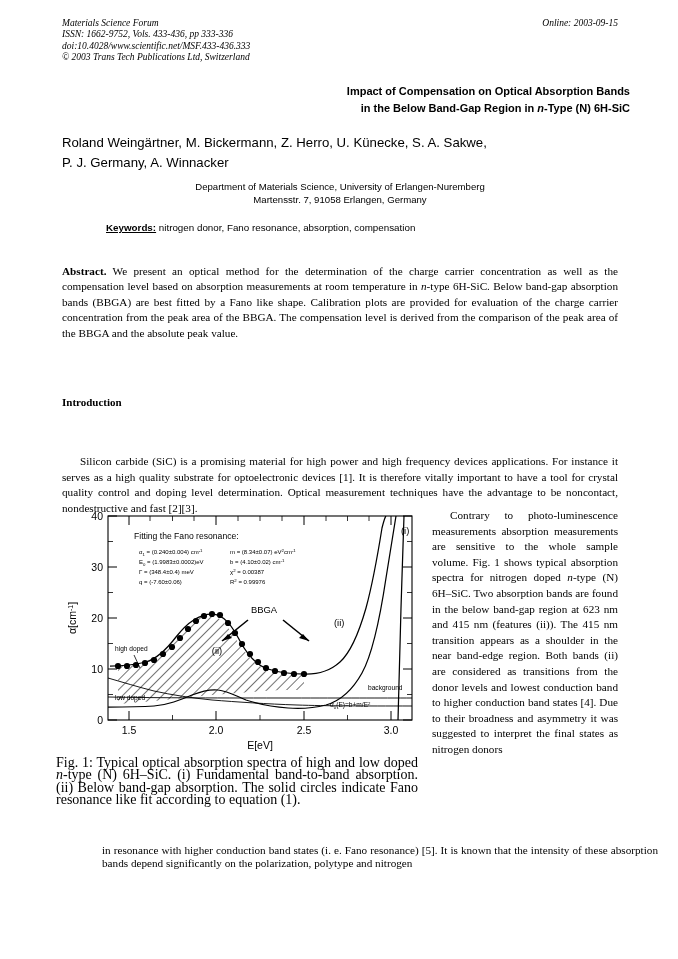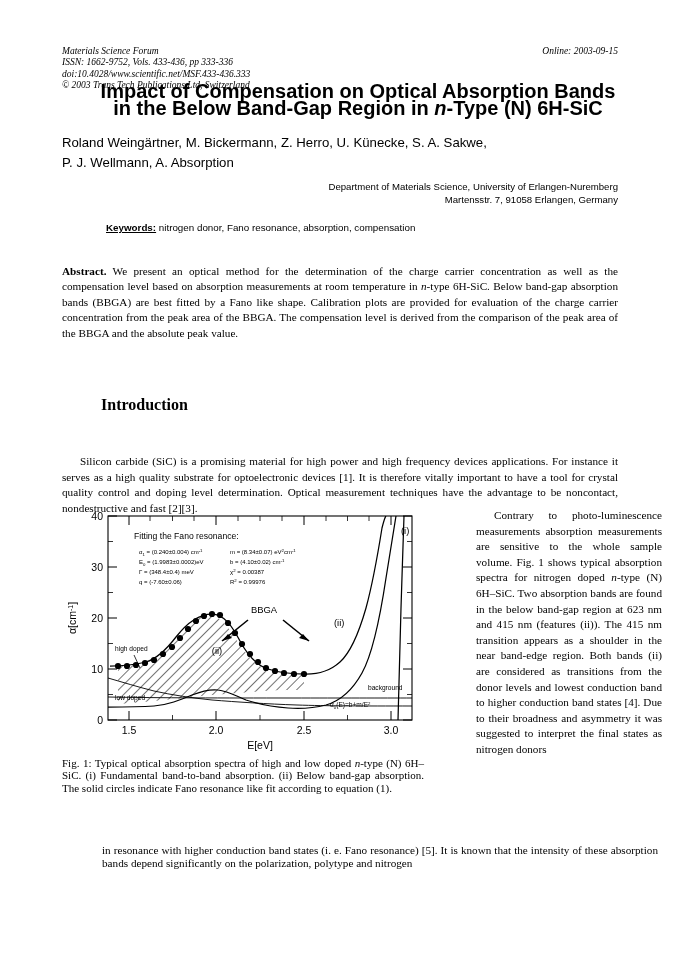--- a/index.html
+++ b/index.html
@@ -6,82 +6,81 @@
   body {
     width: 678px; height: 959px;
     background: #ffffff;
     font-family: "Liberation Serif", serif;
     color: #000;
     overflow: hidden;
   }
   .page { position: relative; width: 678px; height: 959px; padding: 0; box-sizing: border-box; }
 
   
-  .hdr { position:absolute; left:62px; top:18px; width:556px;margin-top:28px; }
+  .hdr { position:absolute; left:62px; top:18px; width:556px; }
   .hdr-row { display:flex; justify-content:space-between; align-items:flex-start; }
   .hdr-left { font-style:italic; font-size:9.5px; line-height:11.4px; }
   .hdr-right { font-style:italic; font-size:9.5px; line-height:11.4px; white-space:nowrap; }
 
   
   .title {
-    position:absolute; left:80px; top:83px; width:556px;
-    text-align:center; font-family:"Liberation Sans", sans-serif;
-    font-weight:bold; font-size:20px; line-height:17px;
+    position:absolute; left:74px; top:83px; width:556px;
+    text-align:right; font-family:"Liberation Sans", sans-serif;
+    font-weight:bold; font-size:11px; line-height:17px;
   }
   .title i { font-style:italic; }
 
   .authors {
     position:absolute; left:62px; top:133px; width:556px;
     font-family:"Liberation Sans", sans-serif;
     font-size:13.2px; line-height:20px;
   }
   .affil {
     position:absolute; left:62px; top:180px; width:556px;
-    text-align:right; font-family:"Liberation Sans", sans-serif;
+    text-align:center; font-family:"Liberation Sans", sans-serif;
     font-size:9.6px; line-height:13.4px;
   }
 
   .keywords {
     position:absolute; left:62px; top:222px; width:556px;
     font-family:"Liberation Sans", sans-serif; font-size:9.8px;padding-left:44px;
   }
   .keywords .kw-lbl { font-weight:bold; text-decoration:underline; }
 
   .abstract {
     position:absolute; left:62px; top:264px; width:556px;
     font-size:11.2px; line-height:15.4px; text-align:justify;
   }
   .abstract b { font-weight:bold; }
   .abstract i { font-style:italic; }
 
   .sec-head {
     position:absolute; left:62px; top:396px;
-    font-size:16px; font-weight:bold;margin-left:39px;
+    font-size:11px; font-weight:bold;
   }
   .intro {
     position:absolute; left:62px; top:418px; width:556px;
     font-size:11.2px; line-height:15.6px; text-align:justify;
     text-indent:18px;
     margin-top:36px;
   }
 
   
   .figwrap { position:absolute; left:62px; top:508px; width:362px; }
   .figcap {
-    position:absolute; left:62px; top:757px; width:362px;
-    font-size:11px; line-height:12.4px; text-align:justify;
+    position:absolute; left:56px; top:757px; width:362px;
+    font-size:14px; line-height:12.4px; text-align:justify;
   }
   .figcap i { font-style:italic; }
 
   
   .rightcol {
     position:absolute; left:432px; top:508px; width:186px;
     font-size:11.2px; line-height:15.6px; text-align:justify;
     text-indent:18px;
-    margin-left:44px;
   }
   .rightcol i { font-style:italic; }
 
   .bottompara {
     position:absolute; left:62px; top:844px; width:556px;
     font-size:11.2px; line-height:13px; text-align:justify;margin-left:40px;
   }
 
   svg { display:block; }
   .ax-line { stroke:#000; stroke-width:1.1; fill:none; }
@@ -115,21 +114,21 @@
     </div>
   </div>
 
   <div class="title">
     <div>Impact of Compensation on Optical Absorption Bands</div>
     <div><span>in the Below Band-Gap Region in </span><i>n</i><span>-Type (N) 6H-SiC</span></div>
   </div>
 
   <div class="authors">
     <div>Roland Weingärtner, M. Bickermann, Z. Herro, U. Künecke, S. A. Sakwe,</div>
-    <div>P. J. Wellmann, A. Absorption</div>
+    <div>P. J. Germany, A. Winnacker</div>
   </div>
 
   <div class="affil">
     <div>Department of Materials Science, University of Erlangen-Nuremberg</div>
     <div>Martensstr. 7, 91058 Erlangen, Germany</div>
   </div>
 
   <div class="keywords">
     <span class="kw-lbl">Keywords:</span><span> nitrogen donor, Fano resonance, absorption, compensation</span>
   </div>

